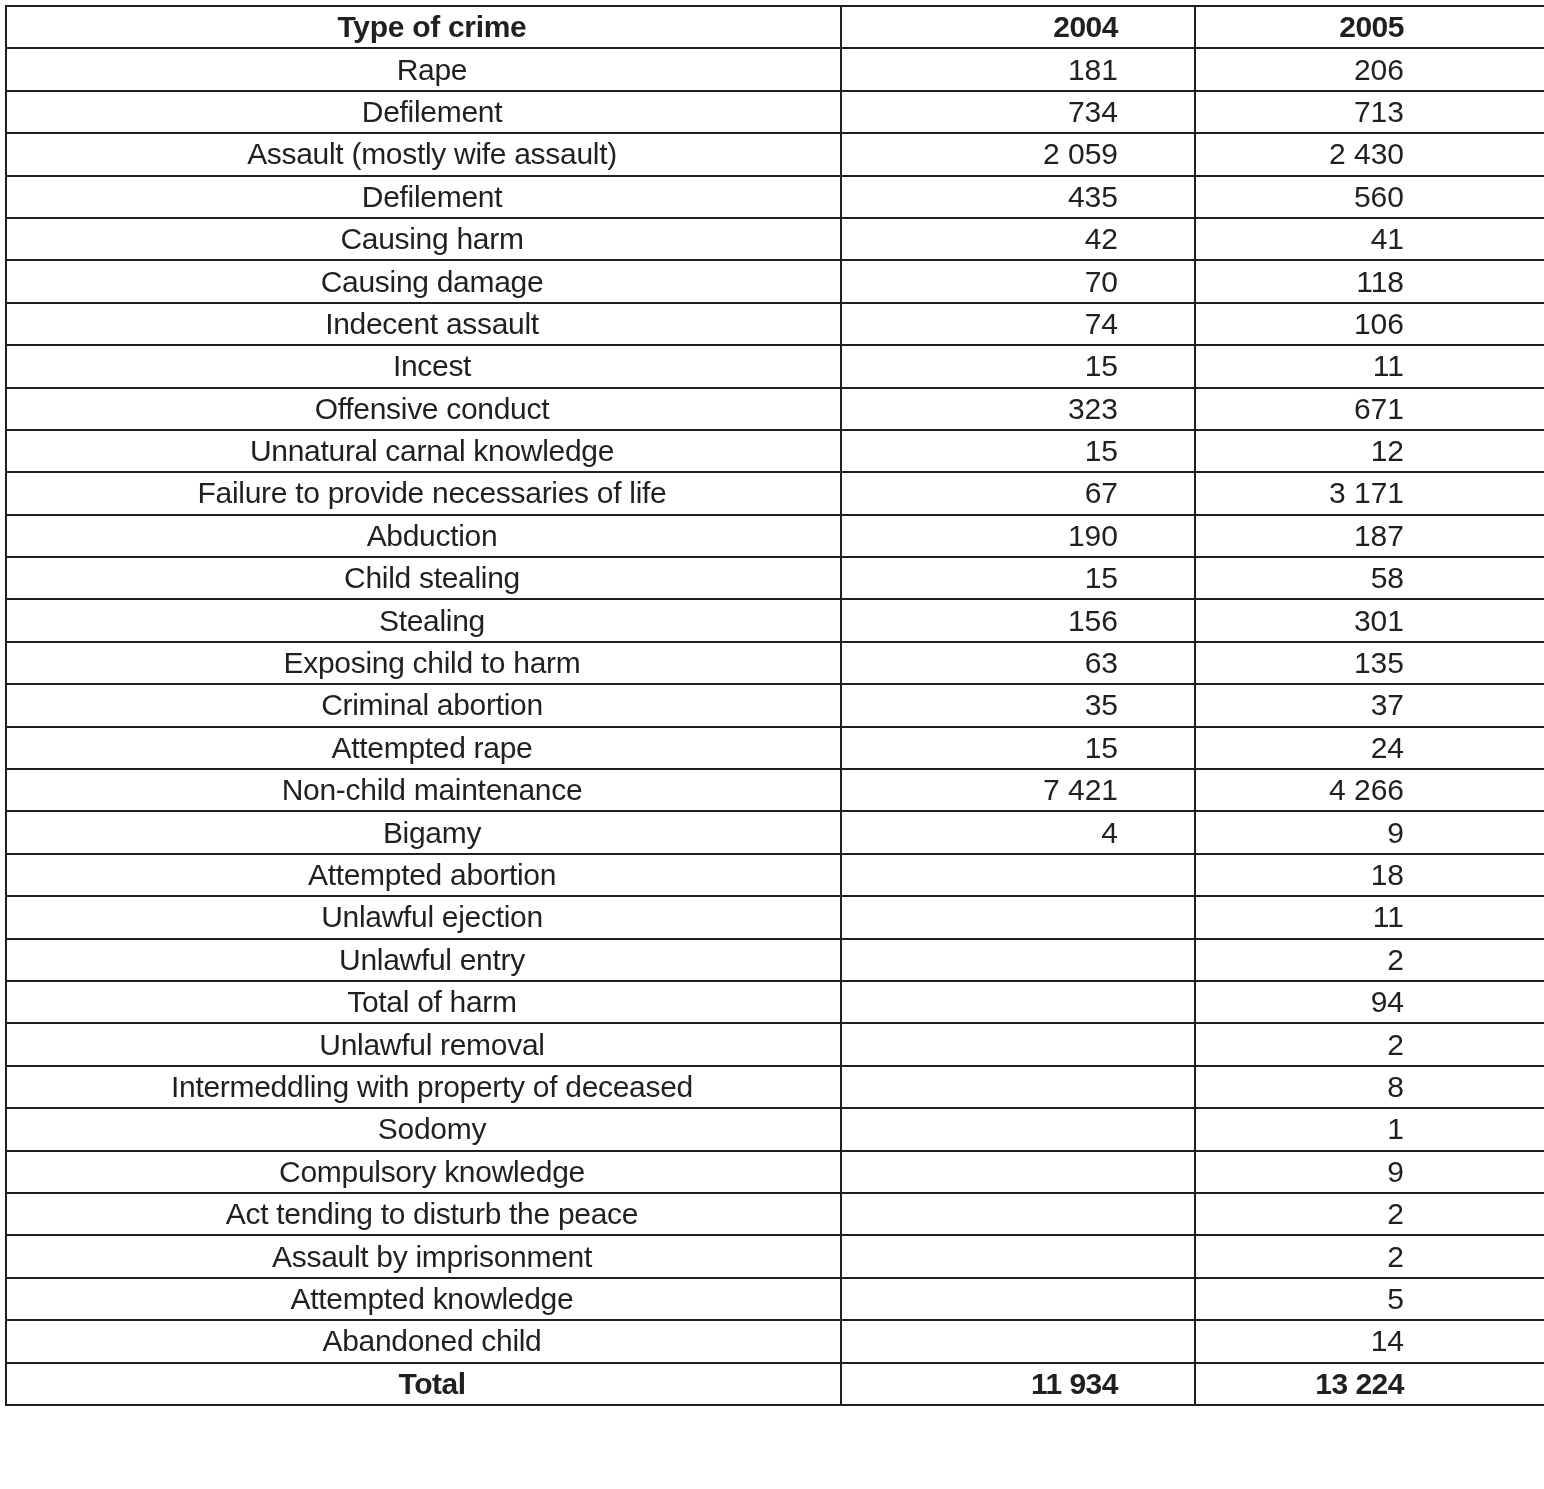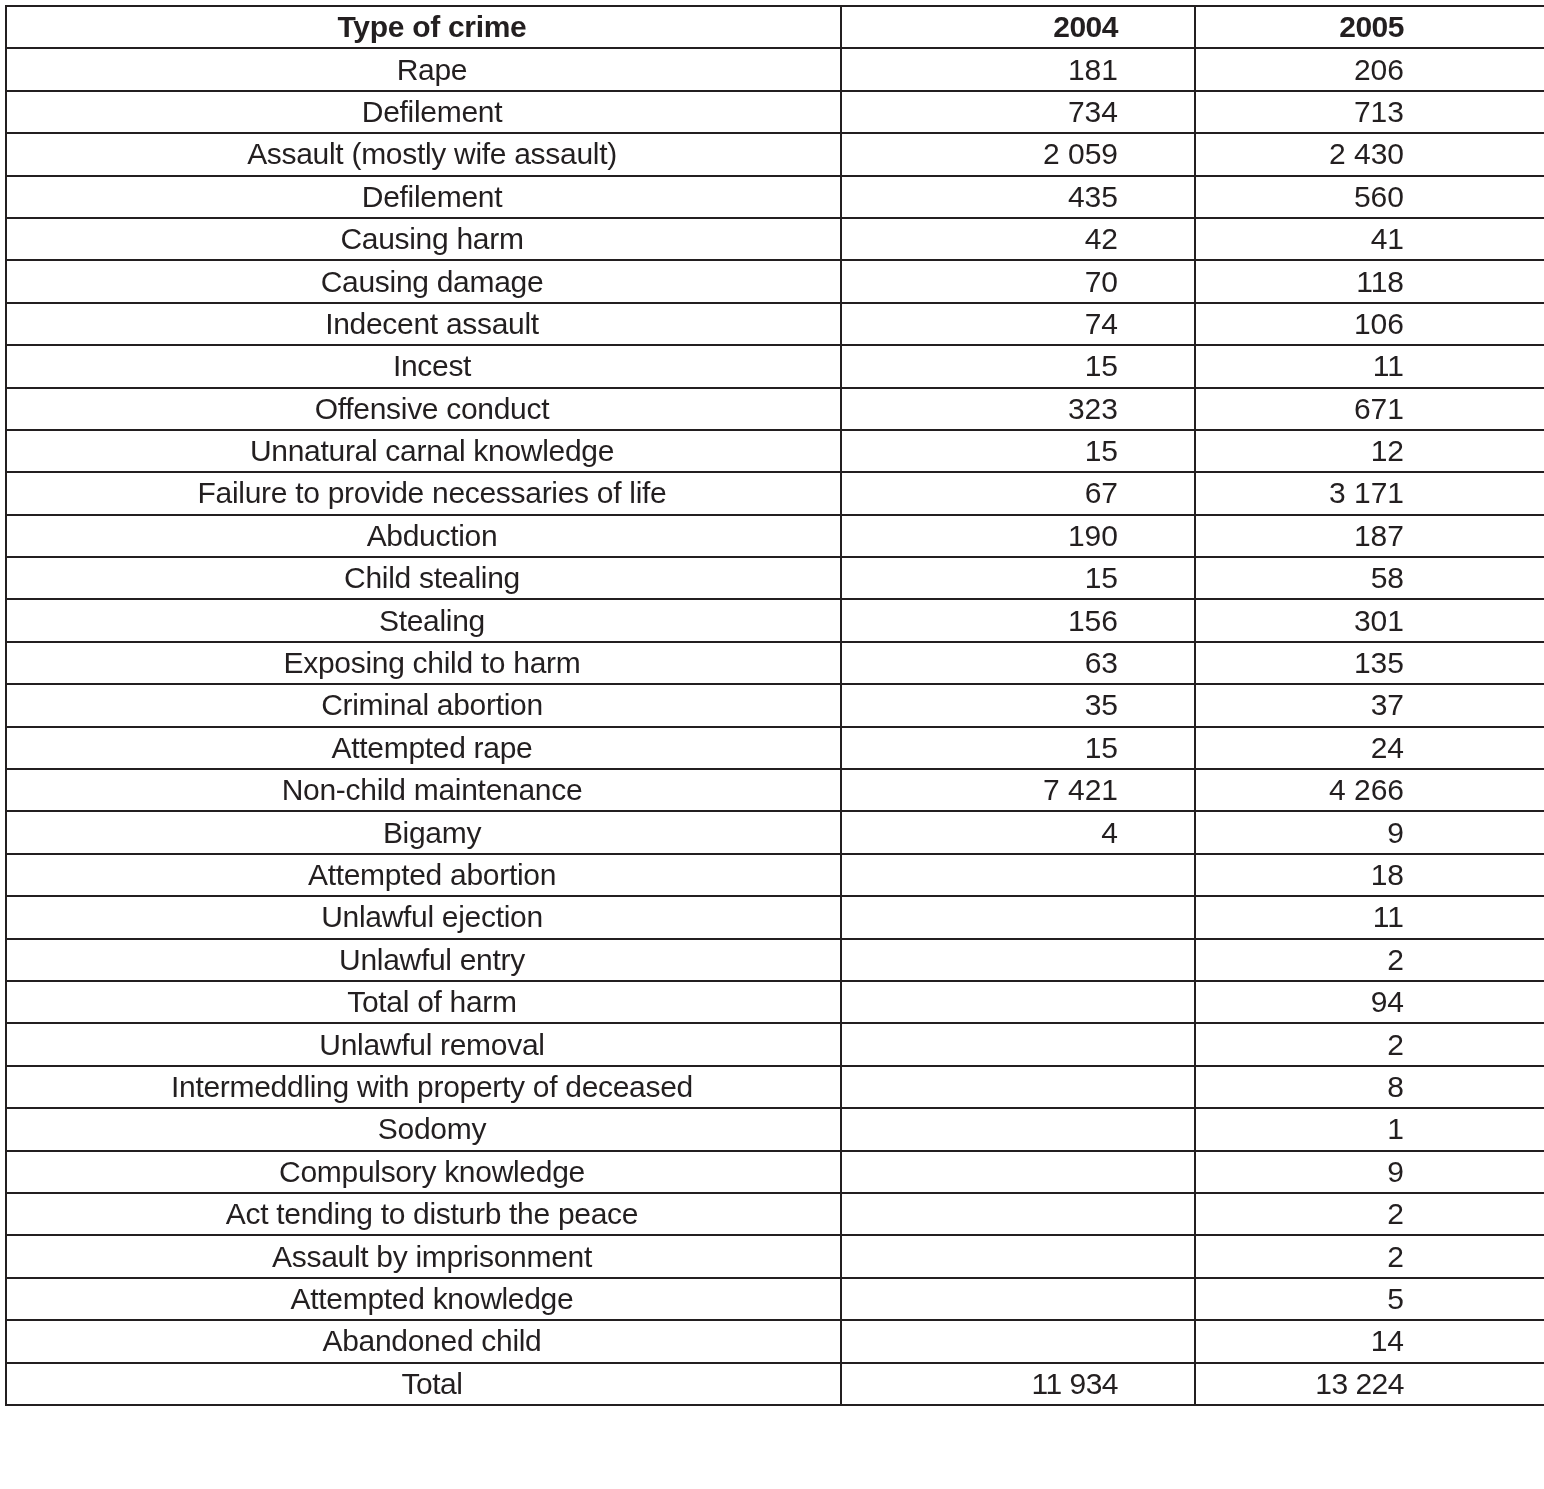--- a/index.html
+++ b/index.html
@@ -49,21 +49,21 @@
     td.num, th.num {
       text-align: right;
     }
     td.n2004, th.n2004 { padding-right: 76px; }
     td.n2005, th.n2005 { padding-right: 162px; }
     th {
       font-weight: bold;
       letter-spacing: -0.5px;
     }
     tr.total td {
-      font-weight: normal;
+      font-weight: bold;
       letter-spacing: -0.5px;
     }
   </style>
 </head>
 <body>
 
 <div class="table-wrap">
   <table>
     <colgroup>
       <col class="c1">

